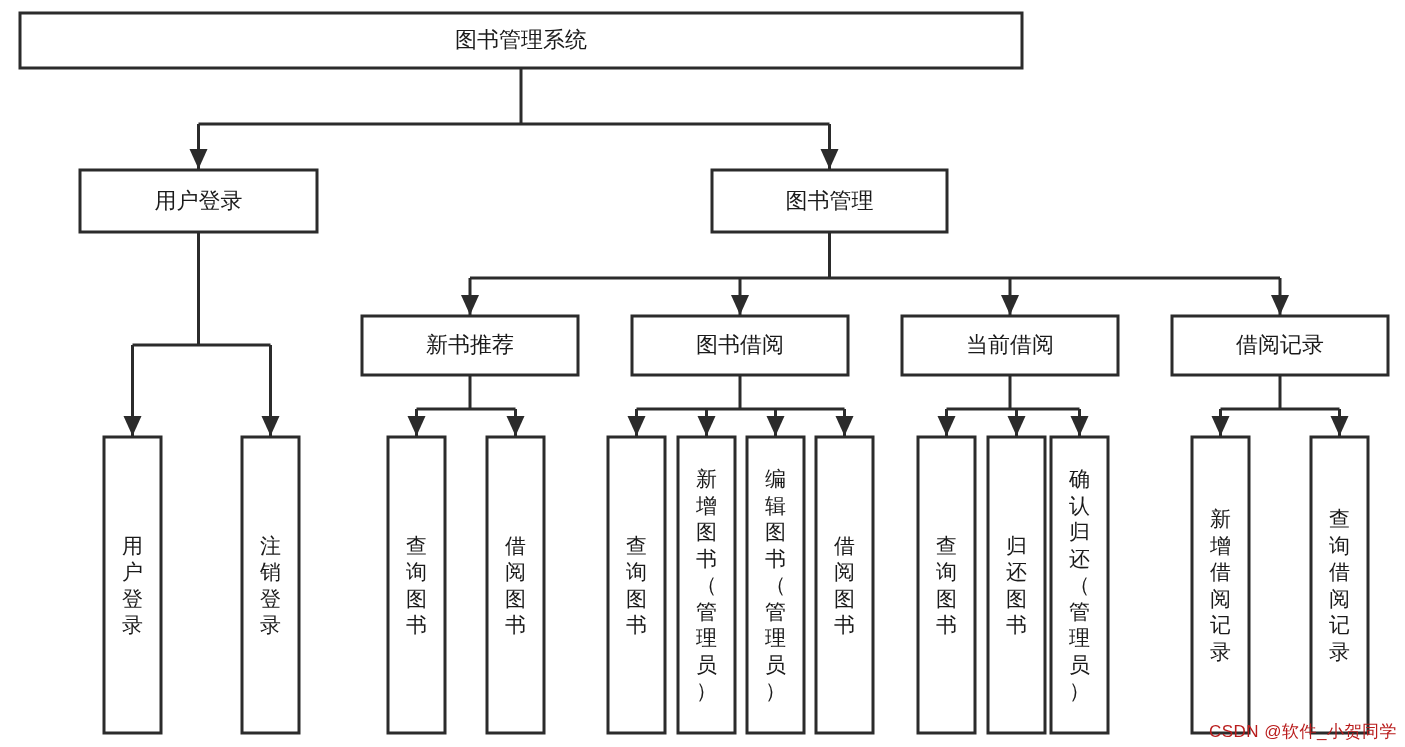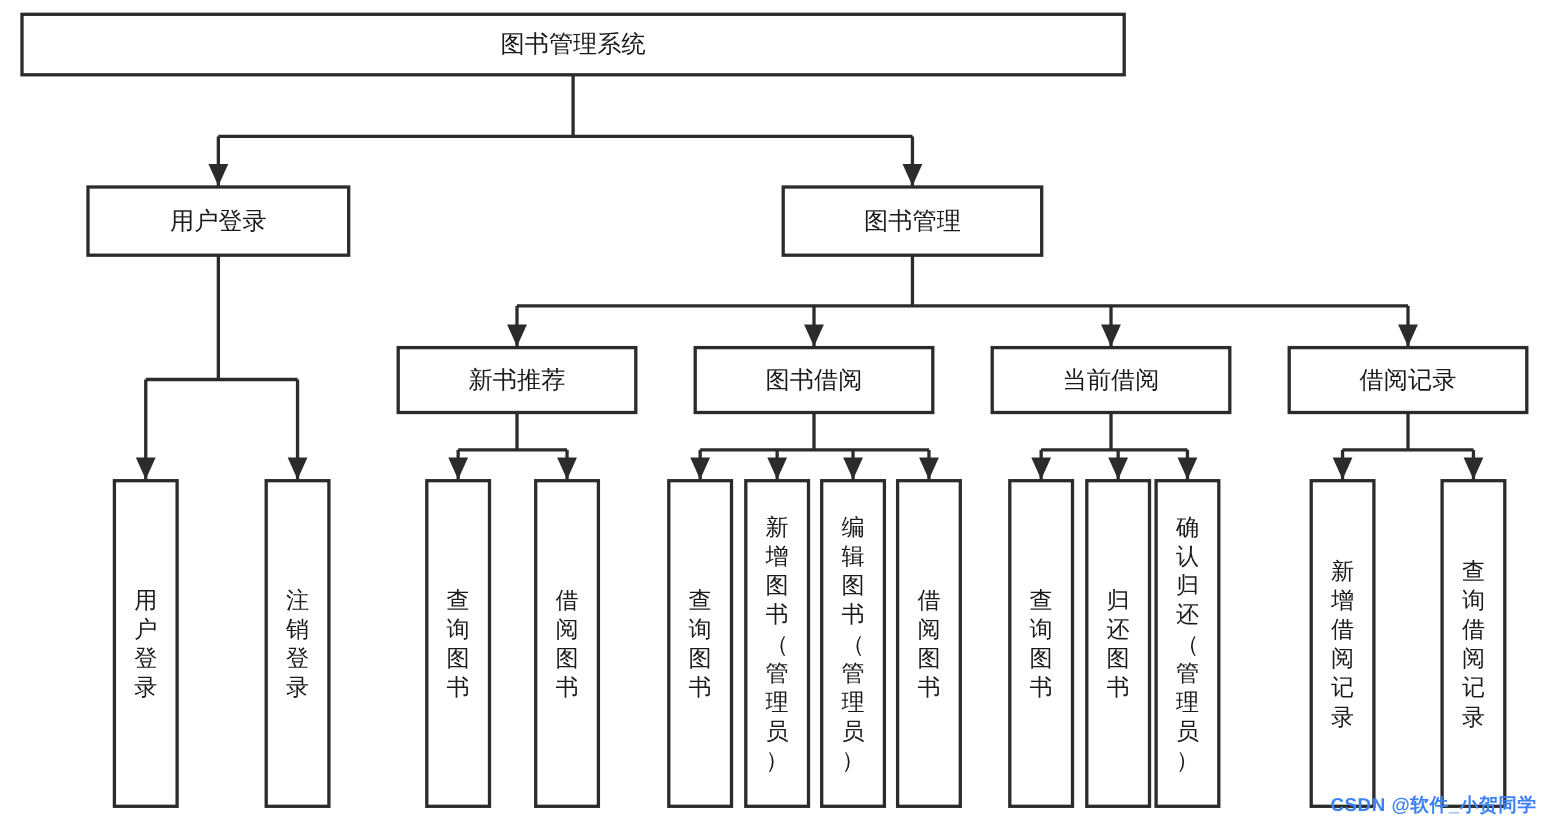--- a/index.html
+++ b/index.html
@@ -45,25 +45,24 @@
     font-size: 21px;
     fill: #1a1a1a;
     text-anchor: middle;
   }
   .watermark {
     position: absolute;
     right: 8px;
     bottom: 4px;
     font-family: "Liberation Sans", "DejaVu Sans", sans-serif;
     font-size: 17px;
-    color: #3b82f6;
+    color: #b91c1c;
     letter-spacing: 0.5px;
     white-space: nowrap;
     pointer-events: none;
-    font-weight: bold;
   }
 </style>
 </head>
 <body>
 
 <svg id="diagram" viewBox="0 0 1405 747">
   <g id="edge-layer">
       <g>
         <path d="M 521 68 L 521 124" class="connector"></path>
         <path d="M 198.5 124 L 829.5 124" class="connector"></path>

